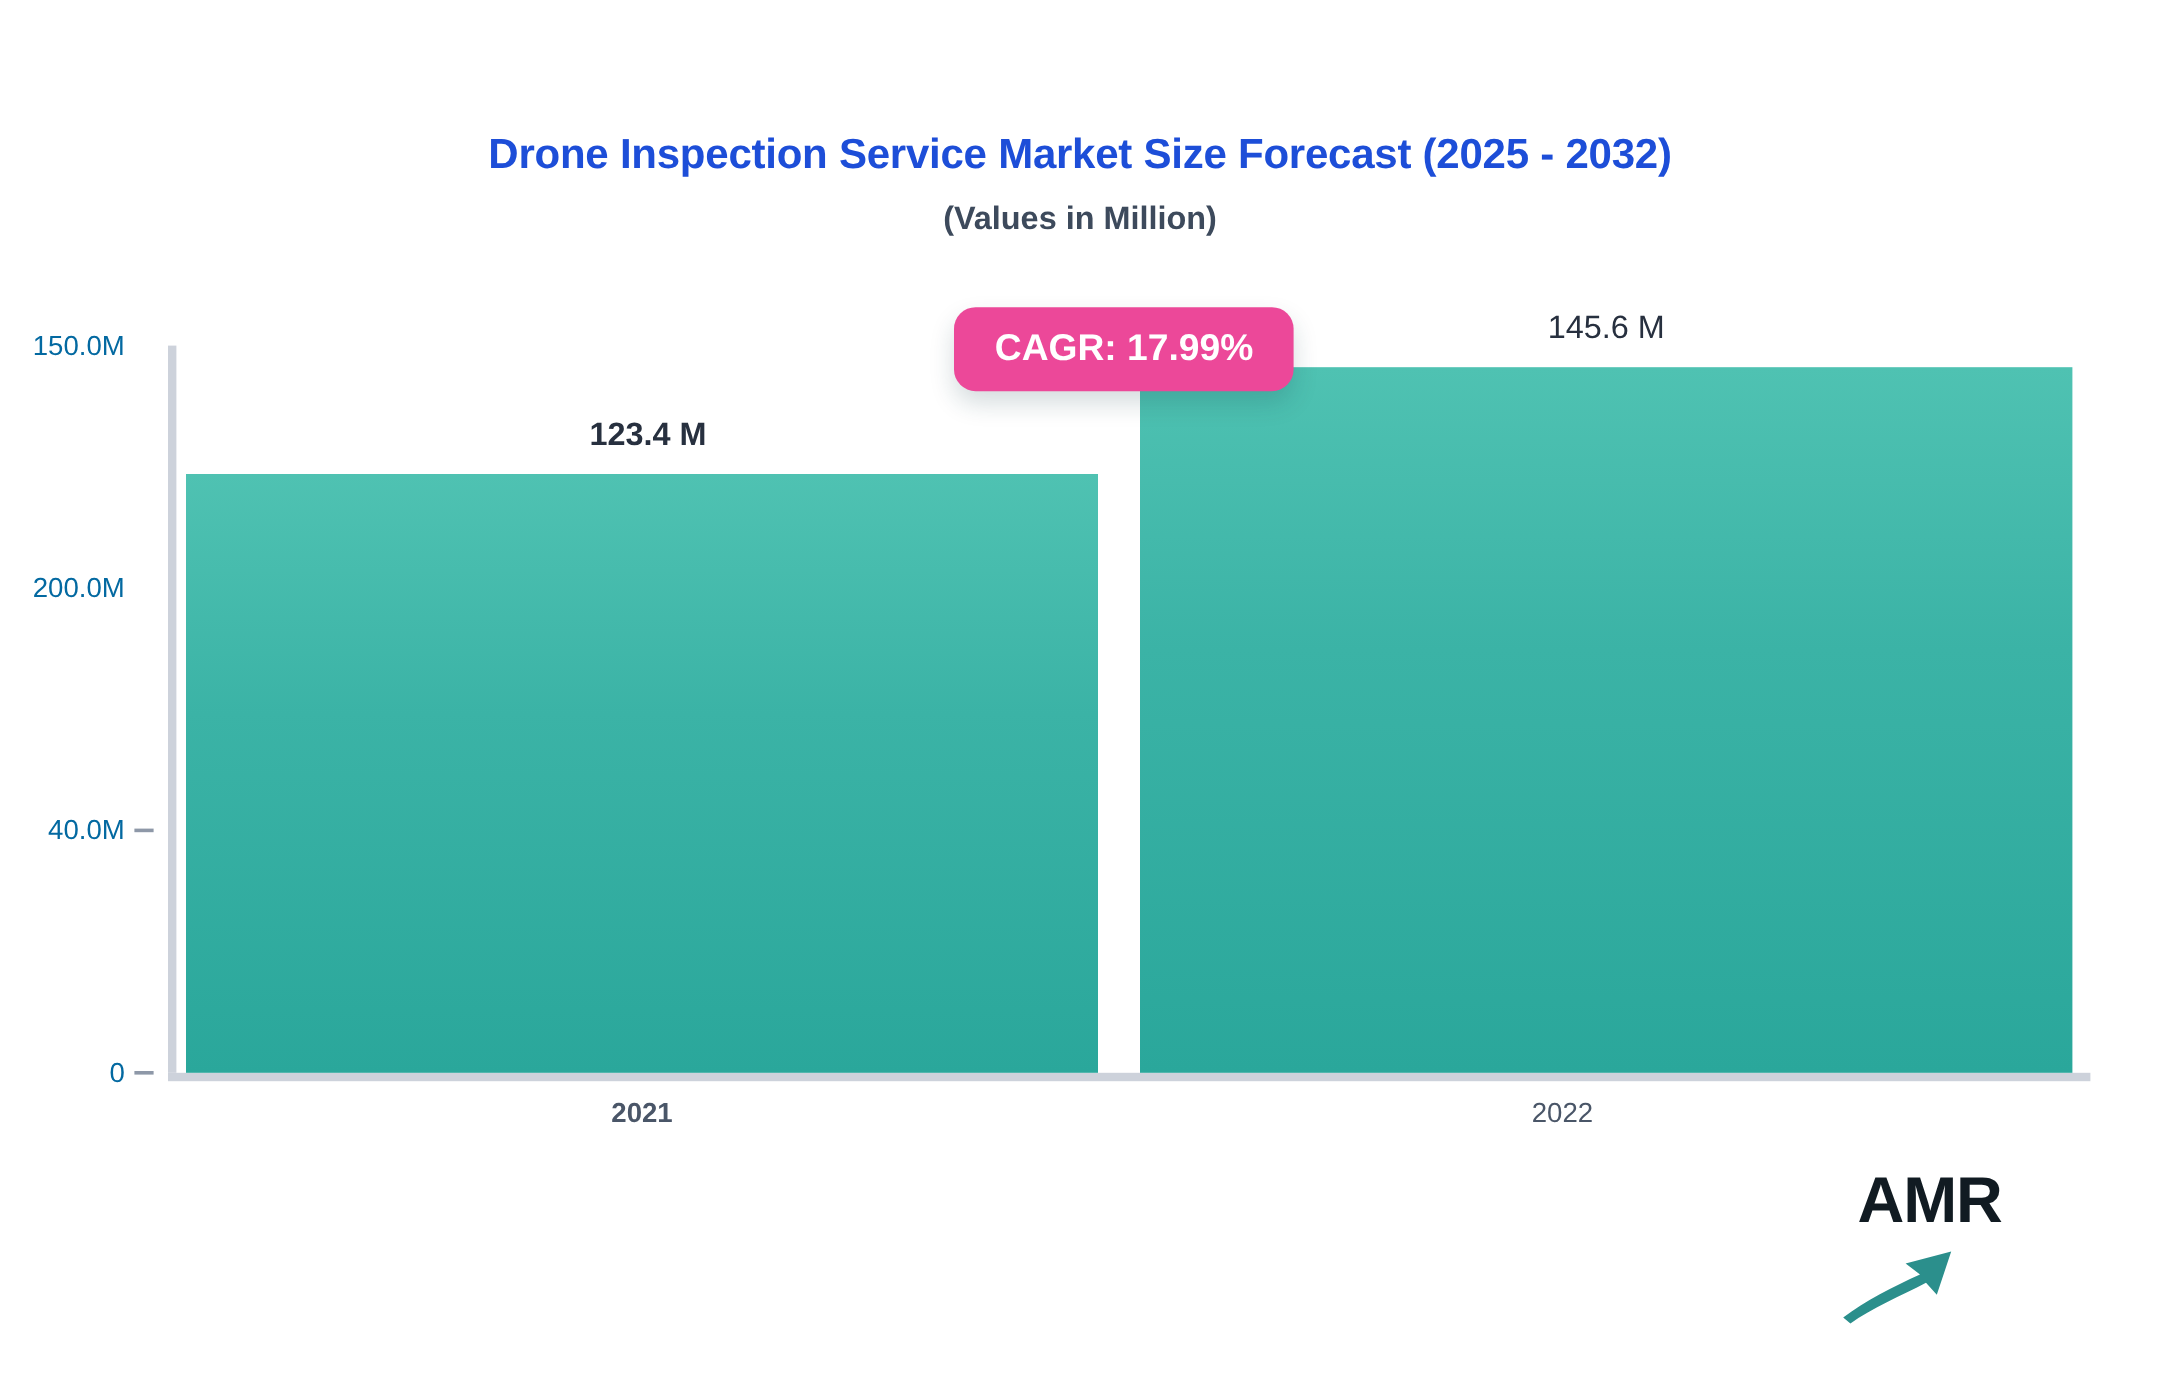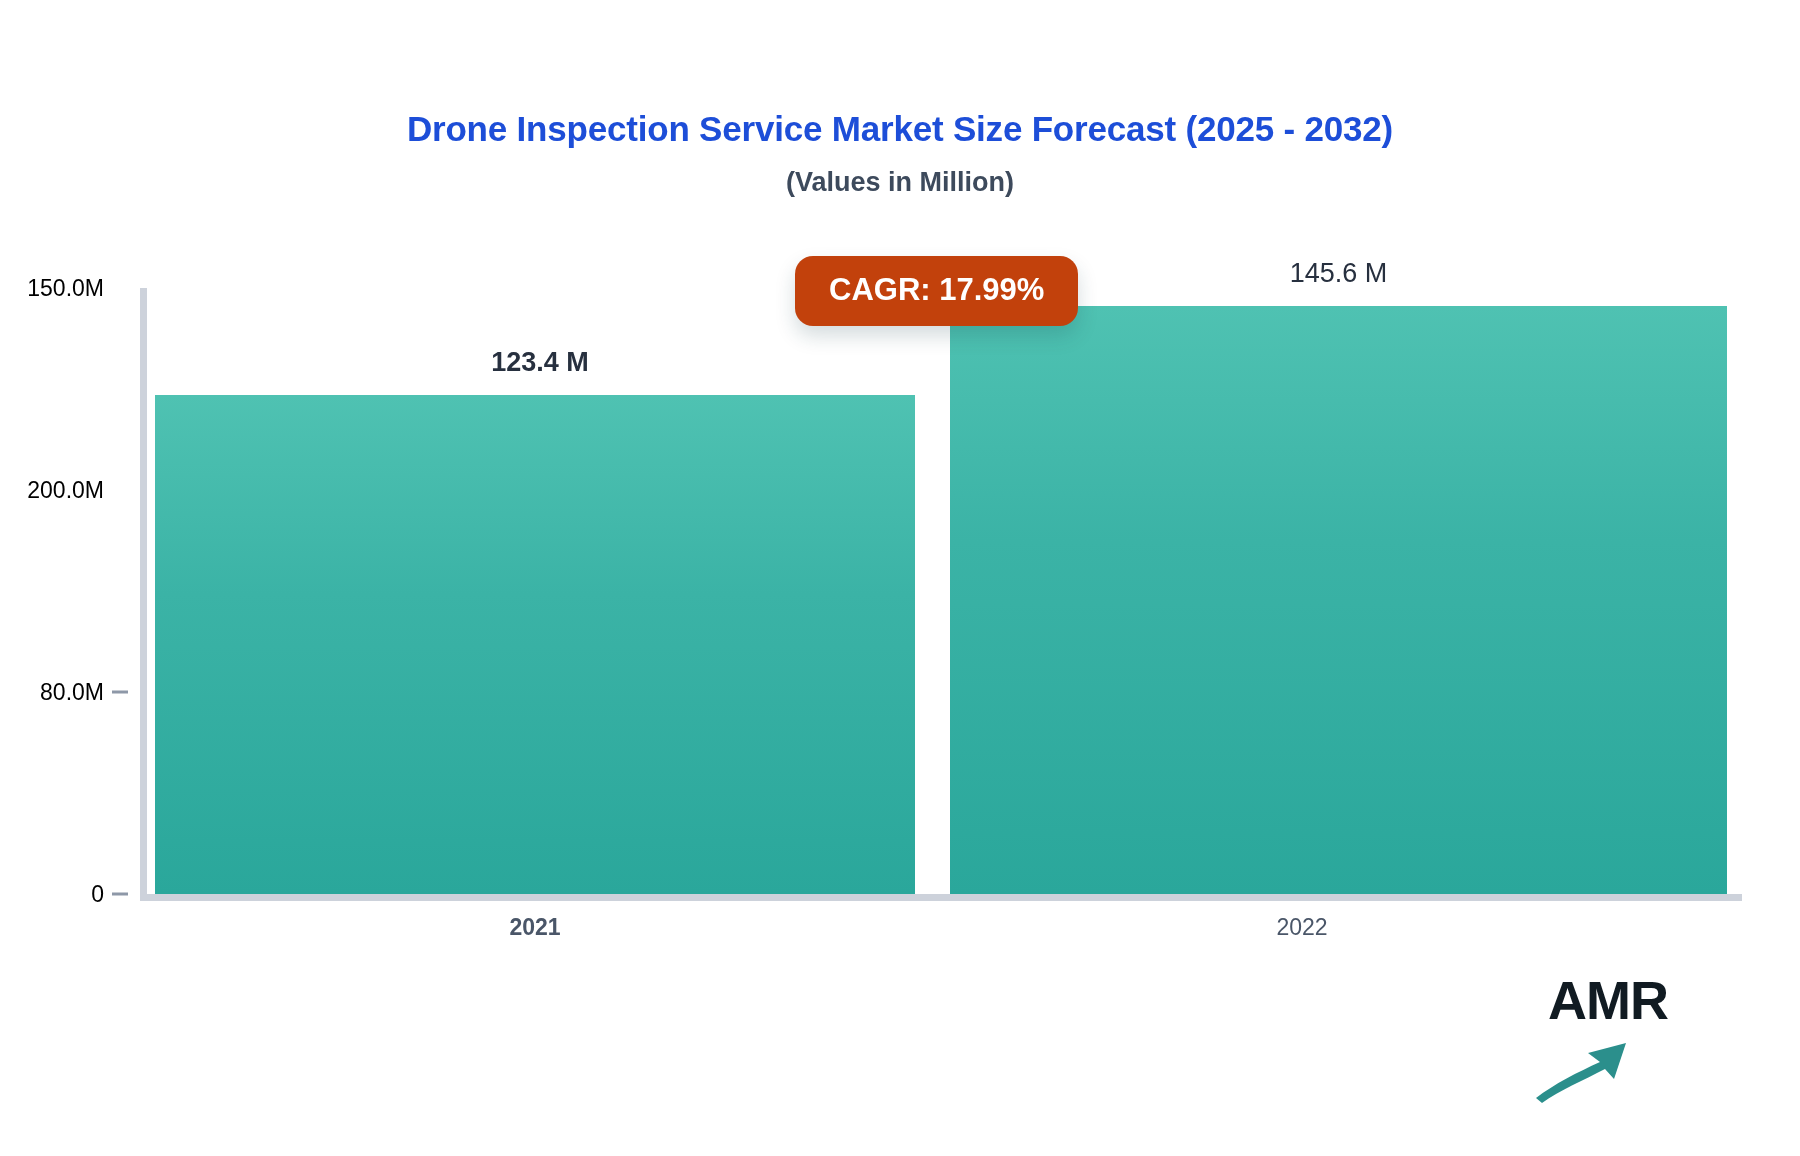--- a/index.html
+++ b/index.html
@@ -79,21 +79,21 @@
     left: 0;
     top: 288px;
     width: 140px;
     height: 606px;
   }
   .y-label {
     position: absolute;
     right: 36px;
     transform: translateY(-50%);
     font-size: 23px;
-    color: #000000;
+    color: #0369a1;
     white-space: nowrap;
     text-align: right;
   }
   .y-tick {
     position: absolute;
     right: 12px;
     transform: translateY(-50%);
     width: 16px;
     height: 3px;
     background: #8e98a8;
@@ -131,21 +131,21 @@
     color: #4a5668;
     white-space: nowrap;
   }
 
   
   .cagr-badge {
     position: absolute;
     left: 795px;
     top: 256px;
     padding: 16px 34px 18px 34px;
-    background: #c2410c;
+    background: #ec4899;
     border-radius: 18px;
     color: #ffffff;
     font-size: 31px;
     font-weight: bold;
     white-space: nowrap;
     box-shadow: 0 10px 20px rgba(20,60,70,0.18);
     z-index: 5;
   }
 
   
@@ -175,21 +175,21 @@
 <div class="canvas">
 
   <div class="title-block">
     <div class="chart-title">Drone Inspection Service Market Size Forecast (2025 - 2032)</div>
     <div class="chart-subtitle">(Values in Million)</div>
   </div>
 
   <div class="y-labels">
     <div class="y-label" id="ylab-3" style="top:0px;">150.0M</div>
     <div class="y-label" id="ylab-2" style="top:202px;">200.0M</div>
-    <div class="y-label" id="ylab-1" style="top:404px;">80.0M</div>
+    <div class="y-label" id="ylab-1" style="top:404px;">40.0M</div>
     <div class="y-label" id="ylab-0" style="top:606px;">0</div>
     <div class="y-tick" style="top:404px;"></div>
     <div class="y-tick" style="top:606px;"></div>
   </div>
 
   <div class="plot">
     <div class="y-axis-line"></div>
     <div class="x-axis-line"></div>
 
     <div class="bar bar-1" id="bar-0" style="height: 498.536px;"></div>

